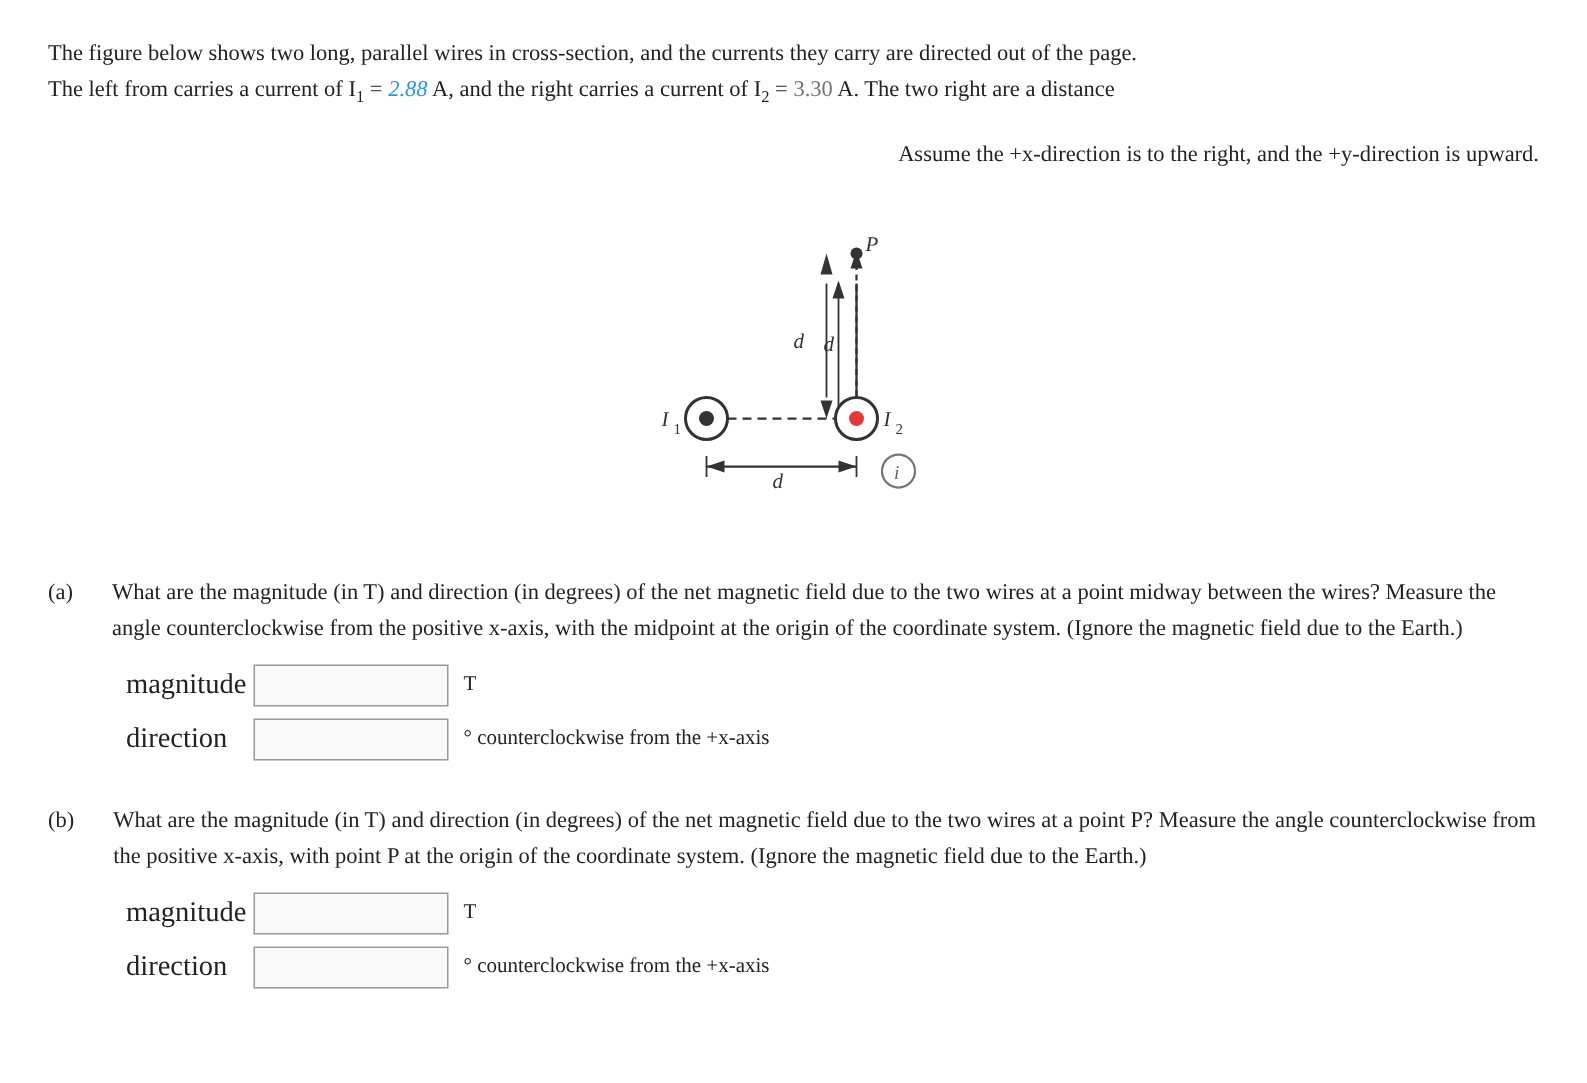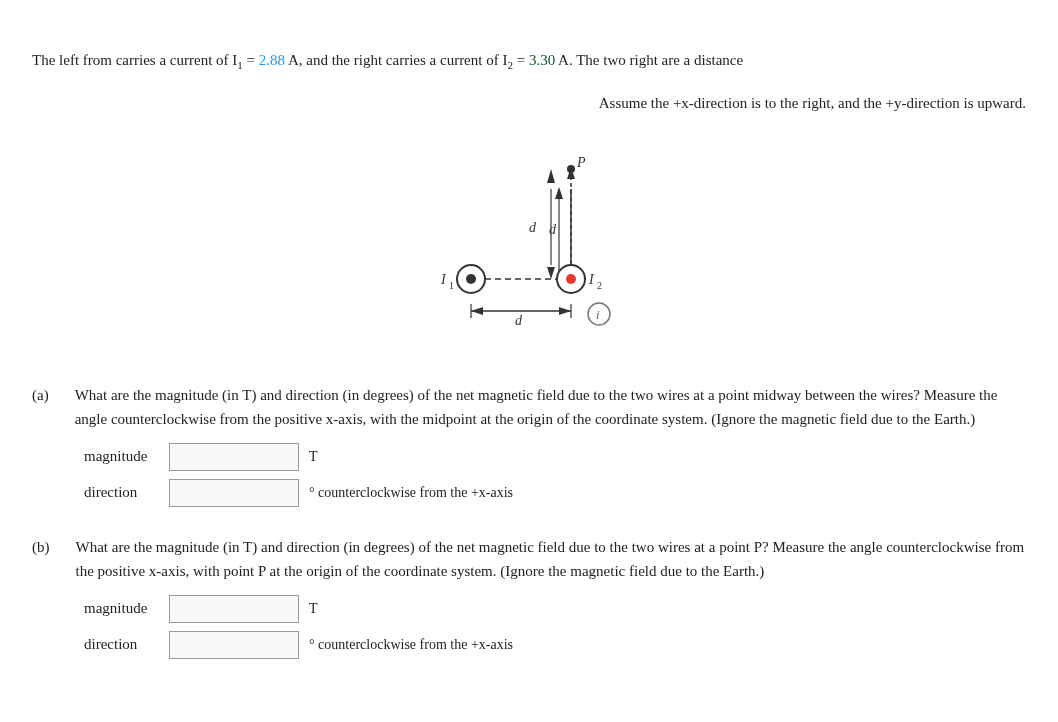--- a/index.html
+++ b/index.html
@@ -13,22 +13,22 @@
     }
     .intro-text {
       line-height: 1.6;
       margin-bottom: 16px;
     }
     .assume-text {
       line-height: 1.6;
       margin-bottom: 24px;
       text-align: right;
     }
-    .highlight-blue { color: #2196F3; }
-    .highlight-red { color: #14532d; }
+    .highlight-blue { color: #2196F3; font-style: italic; }
+    .highlight-red { color: #737373; }
     .diagram-container {
       display: flex;
       justify-content: center;
       margin-bottom: 24px;
       position: relative;
     }
     
     .question-section {
       margin-bottom: 28px;
     }
@@ -48,21 +48,21 @@
     }
     .answer-row {
       display: flex;
       align-items: center;
       gap: 10px;
       margin-left: 52px;
       margin-bottom: 8px;
     }
     .answer-label {
       width: 75px;
-      font-size: 15px;
+      font-size: 19px;
     }
     .answer-input {
       width: 130px;
       height: 28px;
       border: 1px solid #999;
       background: #f9f9f9;
       font-size: 14px;
       padding: 2px 4px;
     }
     .answer-unit {
@@ -73,21 +73,21 @@
     }
     svg.diagram-svg {
       width: 280px;
       height: 220px;
     }
   </style>
 </head>
 <body>
 
 <div class="intro-text">
-  <br>
+  <span>The figure below shows two long, parallel wires in cross-section, and the currents they carry are directed out of the page.</span><br>
   <span>The left from carries a current of I</span><sub>1</sub><span> = </span><span class="highlight-blue">2.88</span><span> A, and the right carries a current of I</span><sub>2</sub><span> = </span><span class="highlight-red">3.30</span><span> A. The two right are a distance</span><br>
 </div>
 
 <div class="assume-text">
   <span>Assume the +x-direction is to the right, and the +y-direction is upward.</span>
 </div>
 
 <div class="diagram-container">
   <svg class="diagram-svg" viewBox="0 0 280 220">
 

